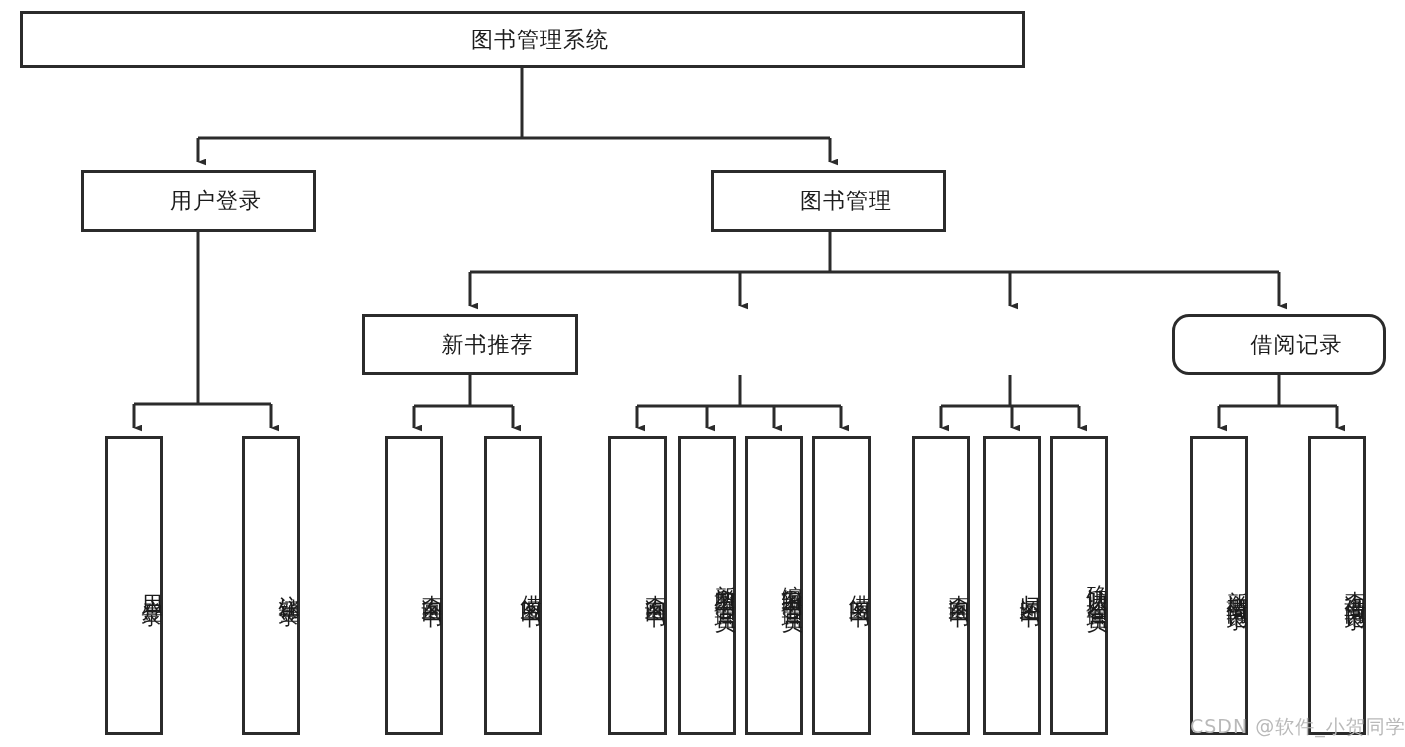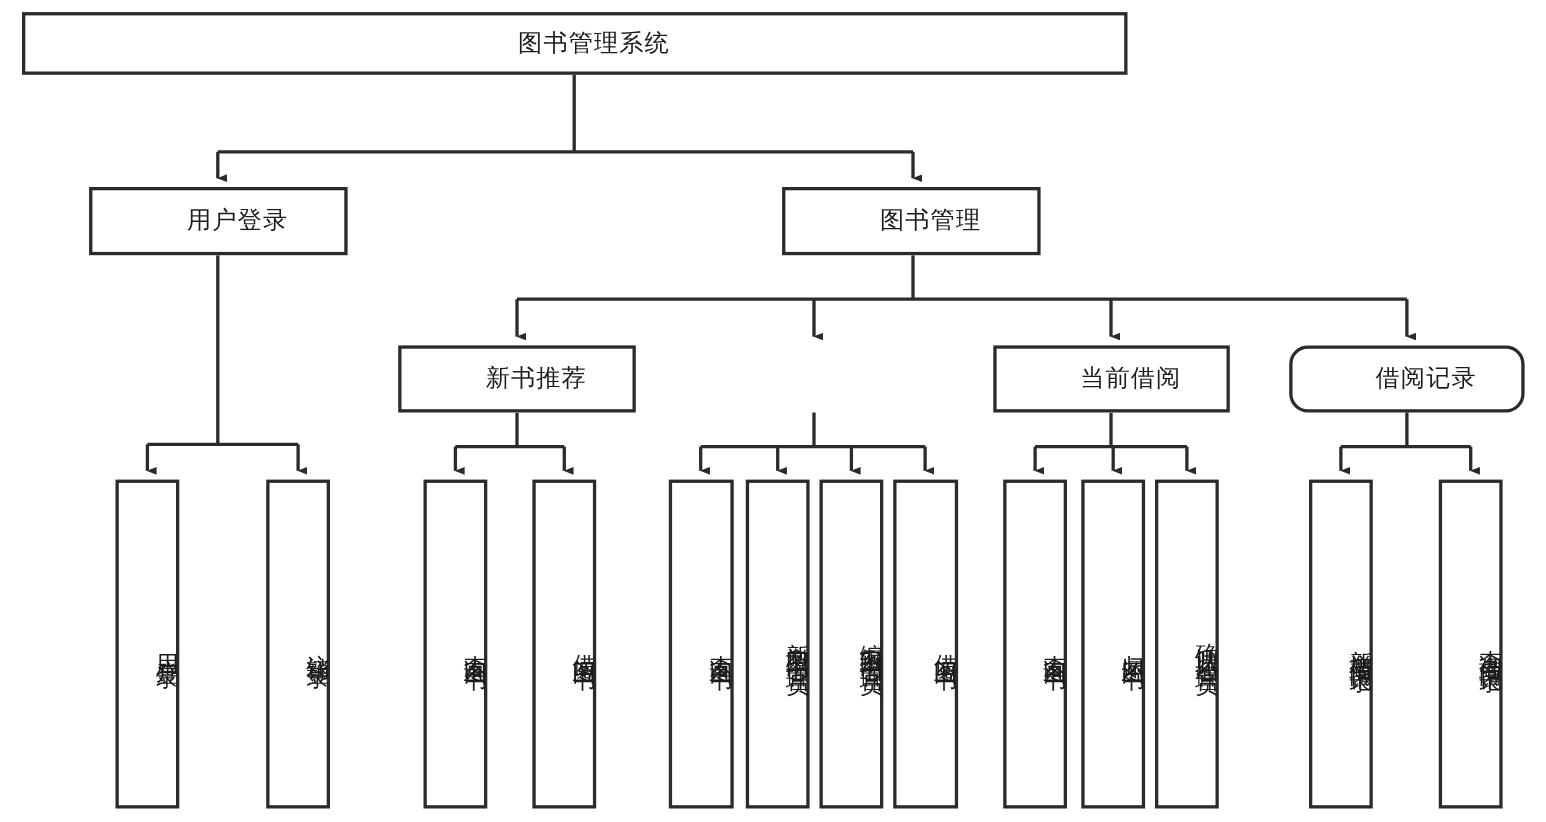--- a/index.html
+++ b/index.html
@@ -124,23 +124,20 @@
   <div class="node" id="n-l2-0" style="left: 81px; top: 170px; width: 235px; height: 62px;">
     <span class="label">用户登录</span>
   </div>
   <div class="node" id="n-l2-1" style="left: 711px; top: 170px; width: 235px; height: 62px;">
     <span class="label">图书管理</span>
   </div>
 
   <div class="node" id="n-l3-0" style="left: 362px; top: 314px; width: 216px; height: 61px;">
     <span class="label">新书推荐</span>
   </div>
-  <div class="node" id="n-l3-2" style="left: 903px; top: 314px; width: 215px; height: 61px;">
-    <span class="label">当前借阅</span>
-  </div>
   <div class="node" id="n-l3-3" style="left: 1172px; top: 314px; width: 214px; height: 61px; border-radius: 17px;">
     <span class="label">借阅记录</span>
   </div>
 
   <div class="node vertical" id="n-lf-0" style="left: 105px; top: 436px; width: 58px; height: 299px;">
     <span class="label" style="margin-top: 139px;">用户登录</span>
   </div>
   <div class="node vertical" id="n-lf-1" style="left: 242px; top: 436px; width: 58px; height: 299px;">
     <span class="label" style="margin-top: 139px;">注销登录</span>
   </div>
@@ -171,14 +168,15 @@
   <div class="node vertical" id="n-lf-10" style="left: 1050px; top: 436px; width: 58px; height: 299px;">
     <span class="label" style="margin-top: 129px;">确认归还（管理员）</span>
   </div>
   <div class="node vertical" id="n-lf-11" style="left: 1190px; top: 436px; width: 58px; height: 299px;">
     <span class="label" style="margin-top: 135px;">新增借阅记录</span>
   </div>
   <div class="node vertical" id="n-lf-12" style="left: 1308px; top: 436px; width: 58px; height: 299px;">
     <span class="label" style="margin-top: 135px;">查询借阅记录</span>
   </div>
 
+  <div class="watermark" style="left: 1190px; top: 714px; color: rgb(185, 185, 185);">CSDN @软件_小贺同学</div>
 
 </div>
 
 </body></html>

